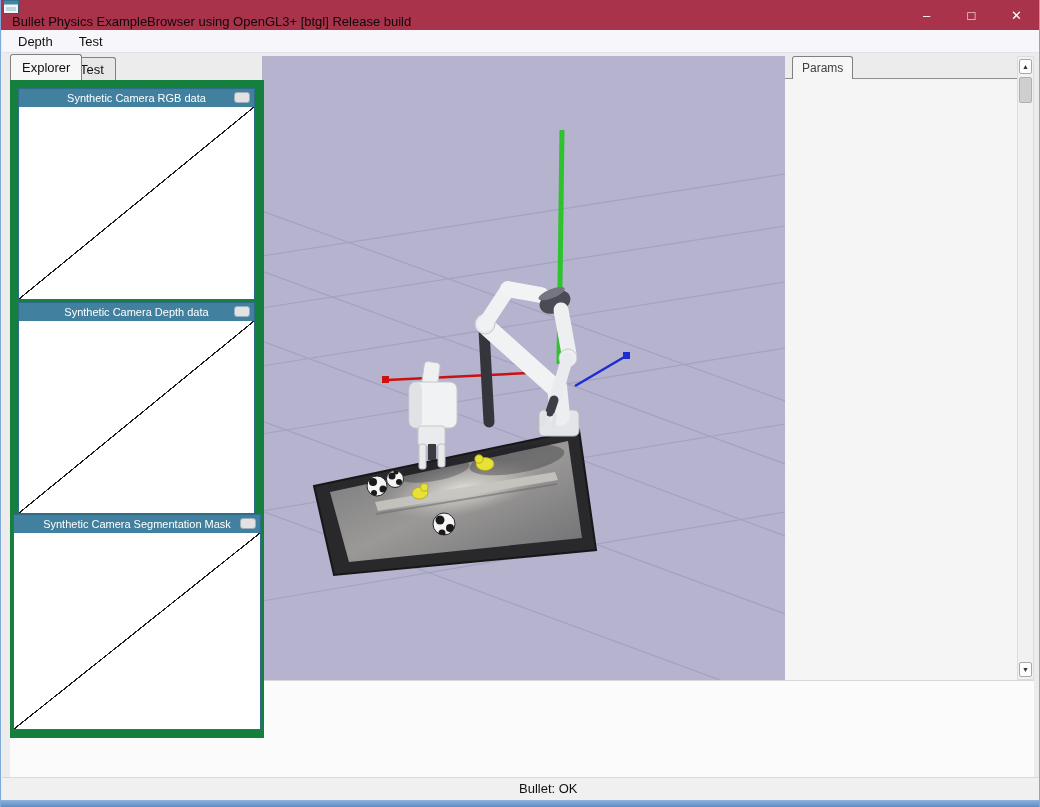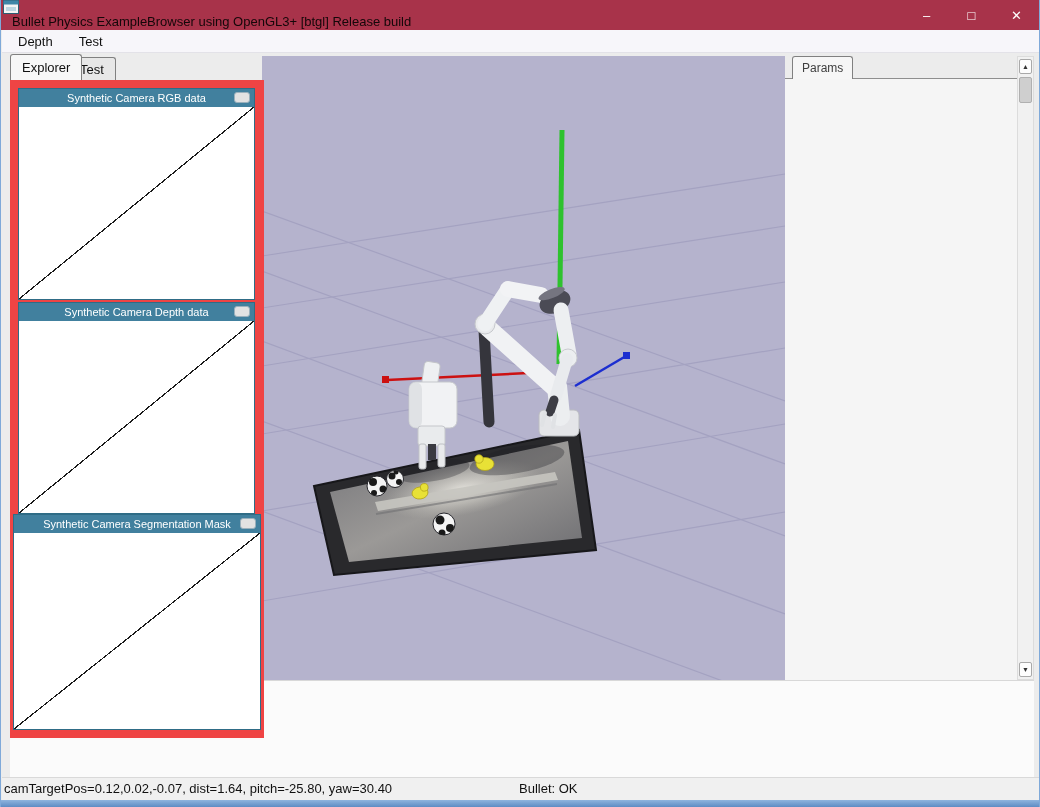--- a/index.html
+++ b/index.html
@@ -27,21 +27,21 @@
   .content { position:absolute; left:1px; top:53px; width:1038px; height:724px;
              background:#ececec; overflow:hidden; }
 
   
   .tab { position:absolute; font-size:13px; color:#111; padding:8px 11px;
          border:1px solid #808080; display:flex; align-items:center; }
   .tab-explorer { left:8px; top:1px; height:26px; background:#f7f7f7; border-bottom:none; z-index:3; border-radius:3px 3px 0 0; }
   .tab-test { left:66px; top:4px; height:23px; background:#e7e7e7; border-bottom:none; border-radius:3px 3px 0 0; }
 
   
-  .left-panel { position:absolute; left:8px; top:27px; width:254px; height:658px; background:#ef4444; z-index:2; }
+  .left-panel { position:absolute; left:8px; top:27px; width:254px; height:658px; background:#15803d; z-index:2; }
   .cam-window { position:absolute; border:1px solid #2f6c86; background:#ffffff; display:flex; flex-direction:column; }
   .cam-win-1 { left:8px; top:8px;   width:237px; height:212px; }
   .cam-win-2 { left:8px; top:222px; width:237px; height:212px; }
   .cam-win-3 { left:3px; top:434px; width:248px; height:216px; }
   .cam-title { position:relative; height:18px; background:#41809e; flex:0 0 auto; }
   .cam-title-text { display:block; text-align:center; font-size:11px; line-height:18px; color:#ffffff;
                     white-space:nowrap; overflow:hidden; }
   .cam-min-btn { position:absolute; right:4px; top:3px; width:16px; height:11px;
                  background:#e2e2e2; border:1px solid #9ab0bc; border-radius:3px; }
   .cam-body { position:relative; flex:1;
@@ -288,19 +288,18 @@
 
     <div class="scrollbar">
       <div class="sb-btn sb-up">▲</div>
       <div class="sb-thumb"></div>
       <div class="sb-btn sb-down">▼</div>
     </div>
 
   </div>
 
   <div class="statusbar">
-    <span class="status-left">camTargetPos=0.12,0.02,-0.07, dist=1.64, pitch=-25.80, yaw=30.40</span>
     <span class="status-right">Bullet: OK</span>
   </div>
 
   <div class="bottom-frame"></div>
 
 </div>
 
 </body></html>

